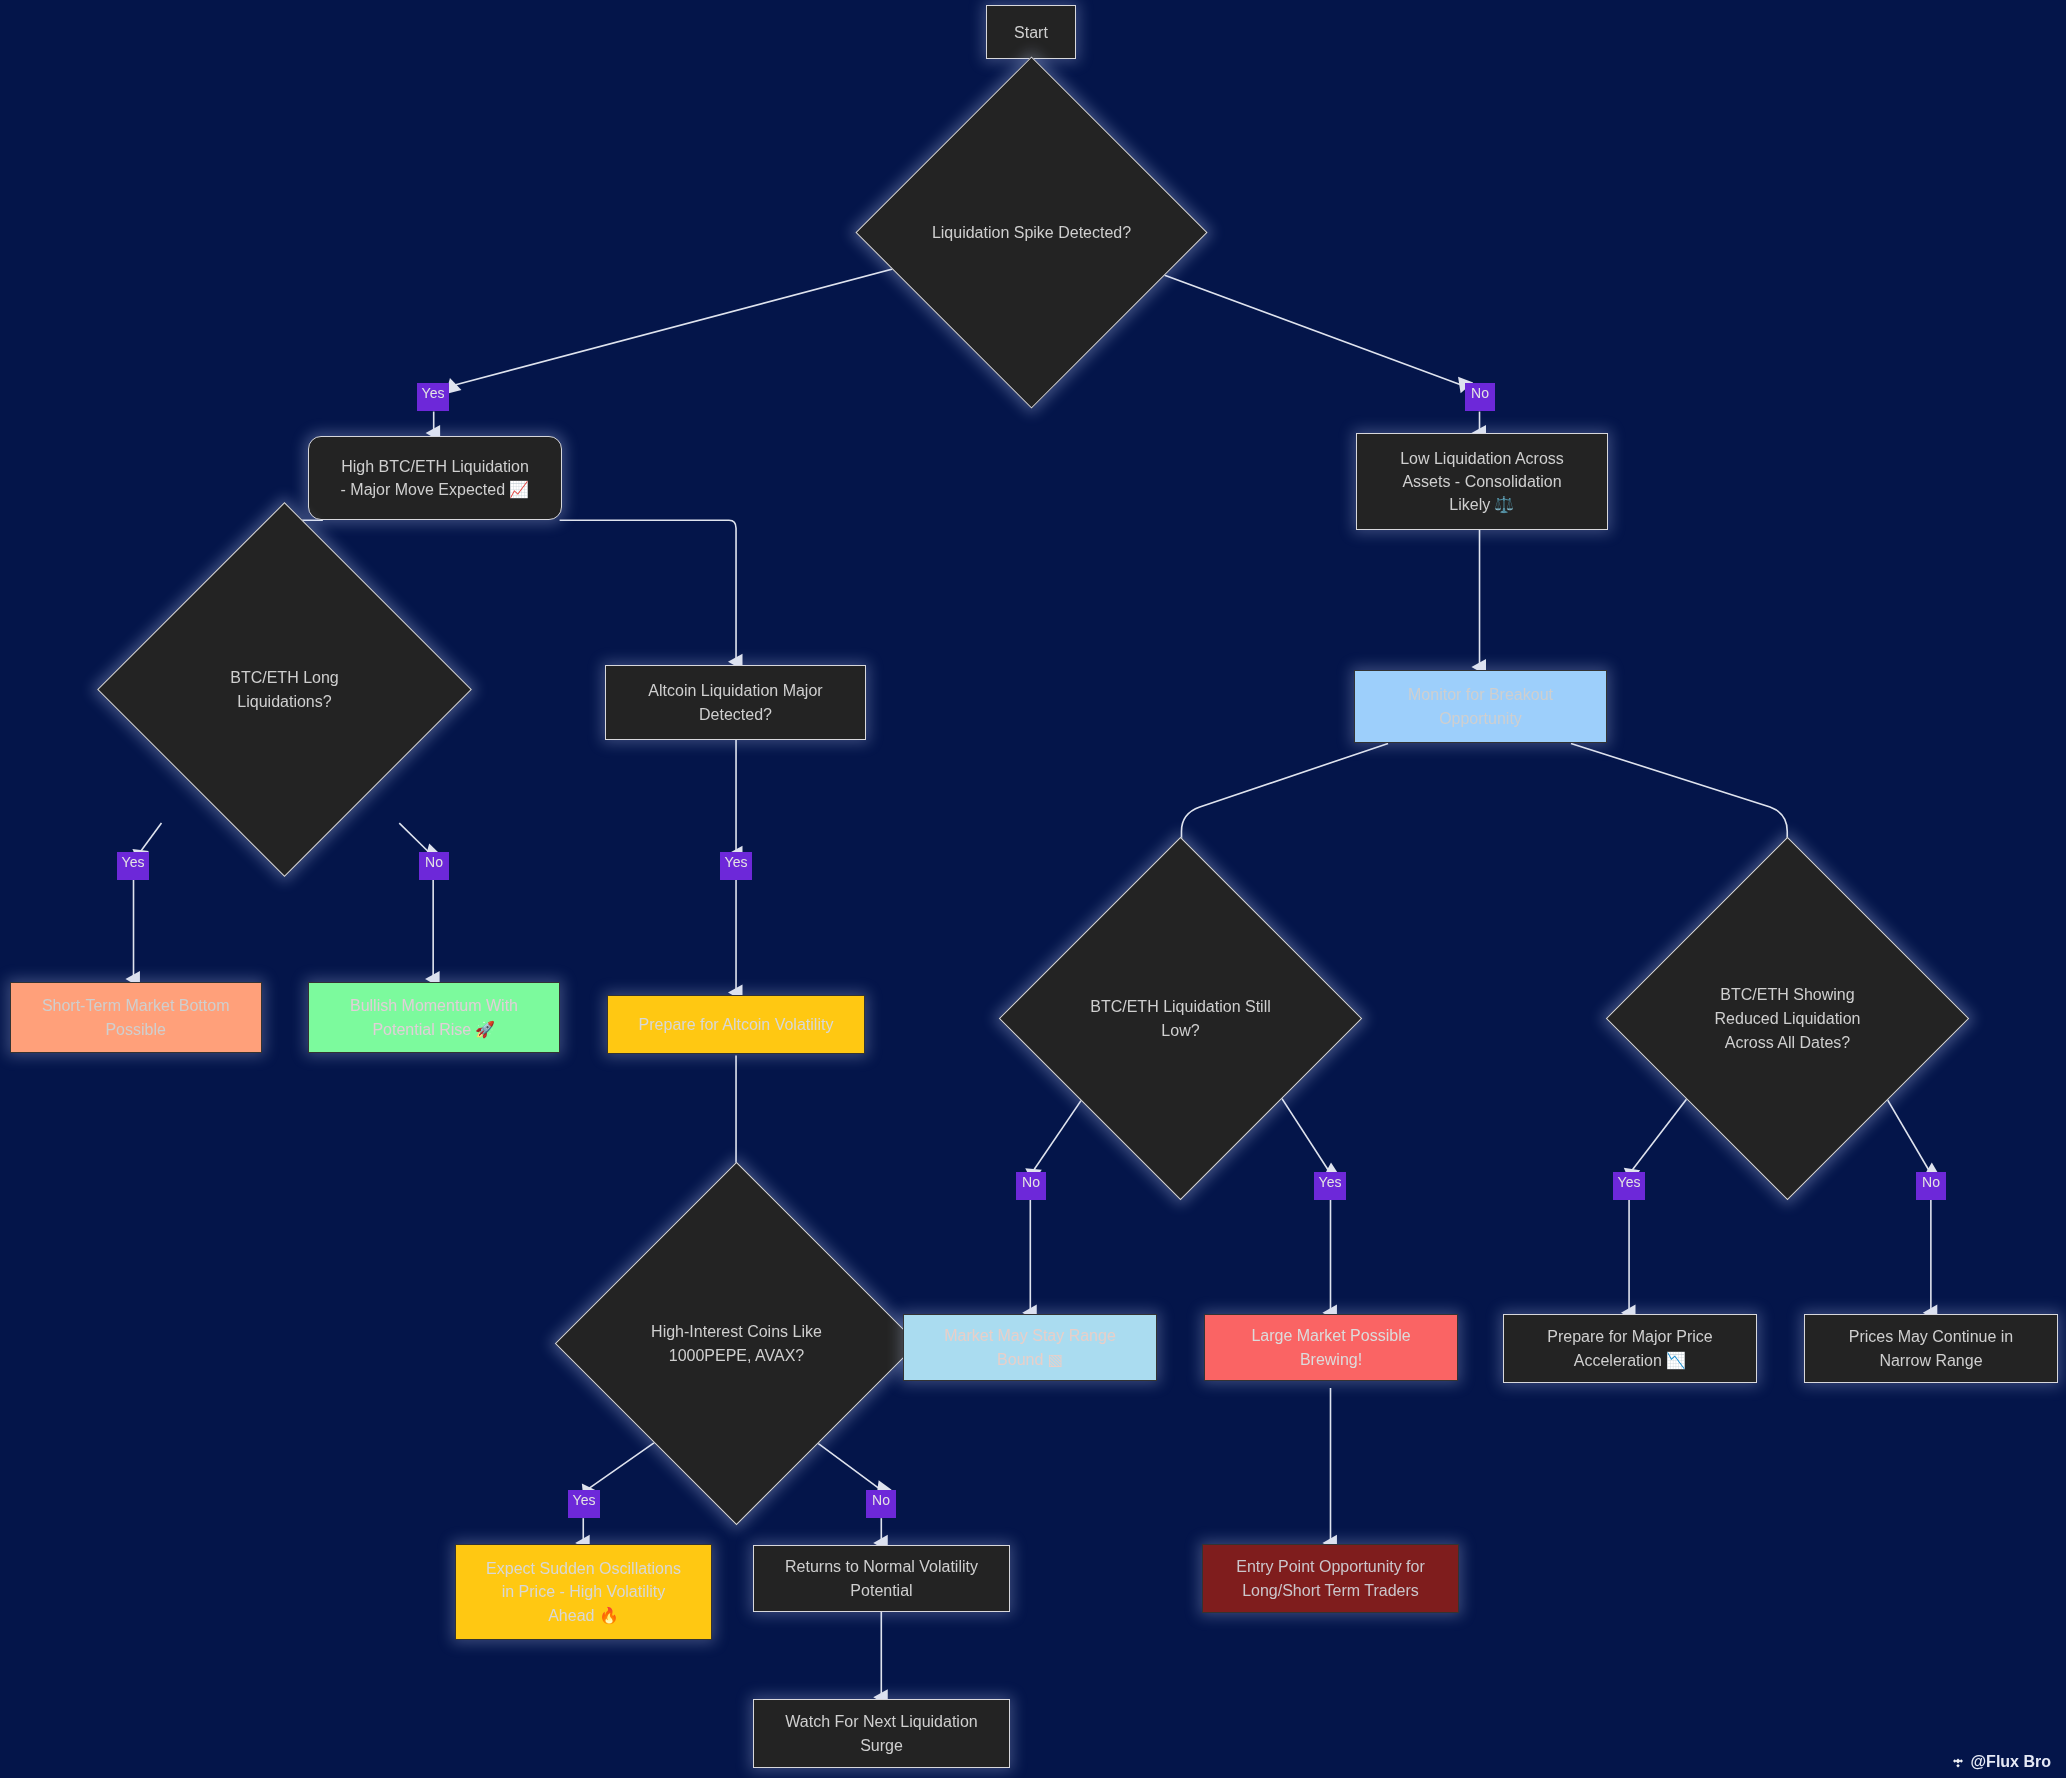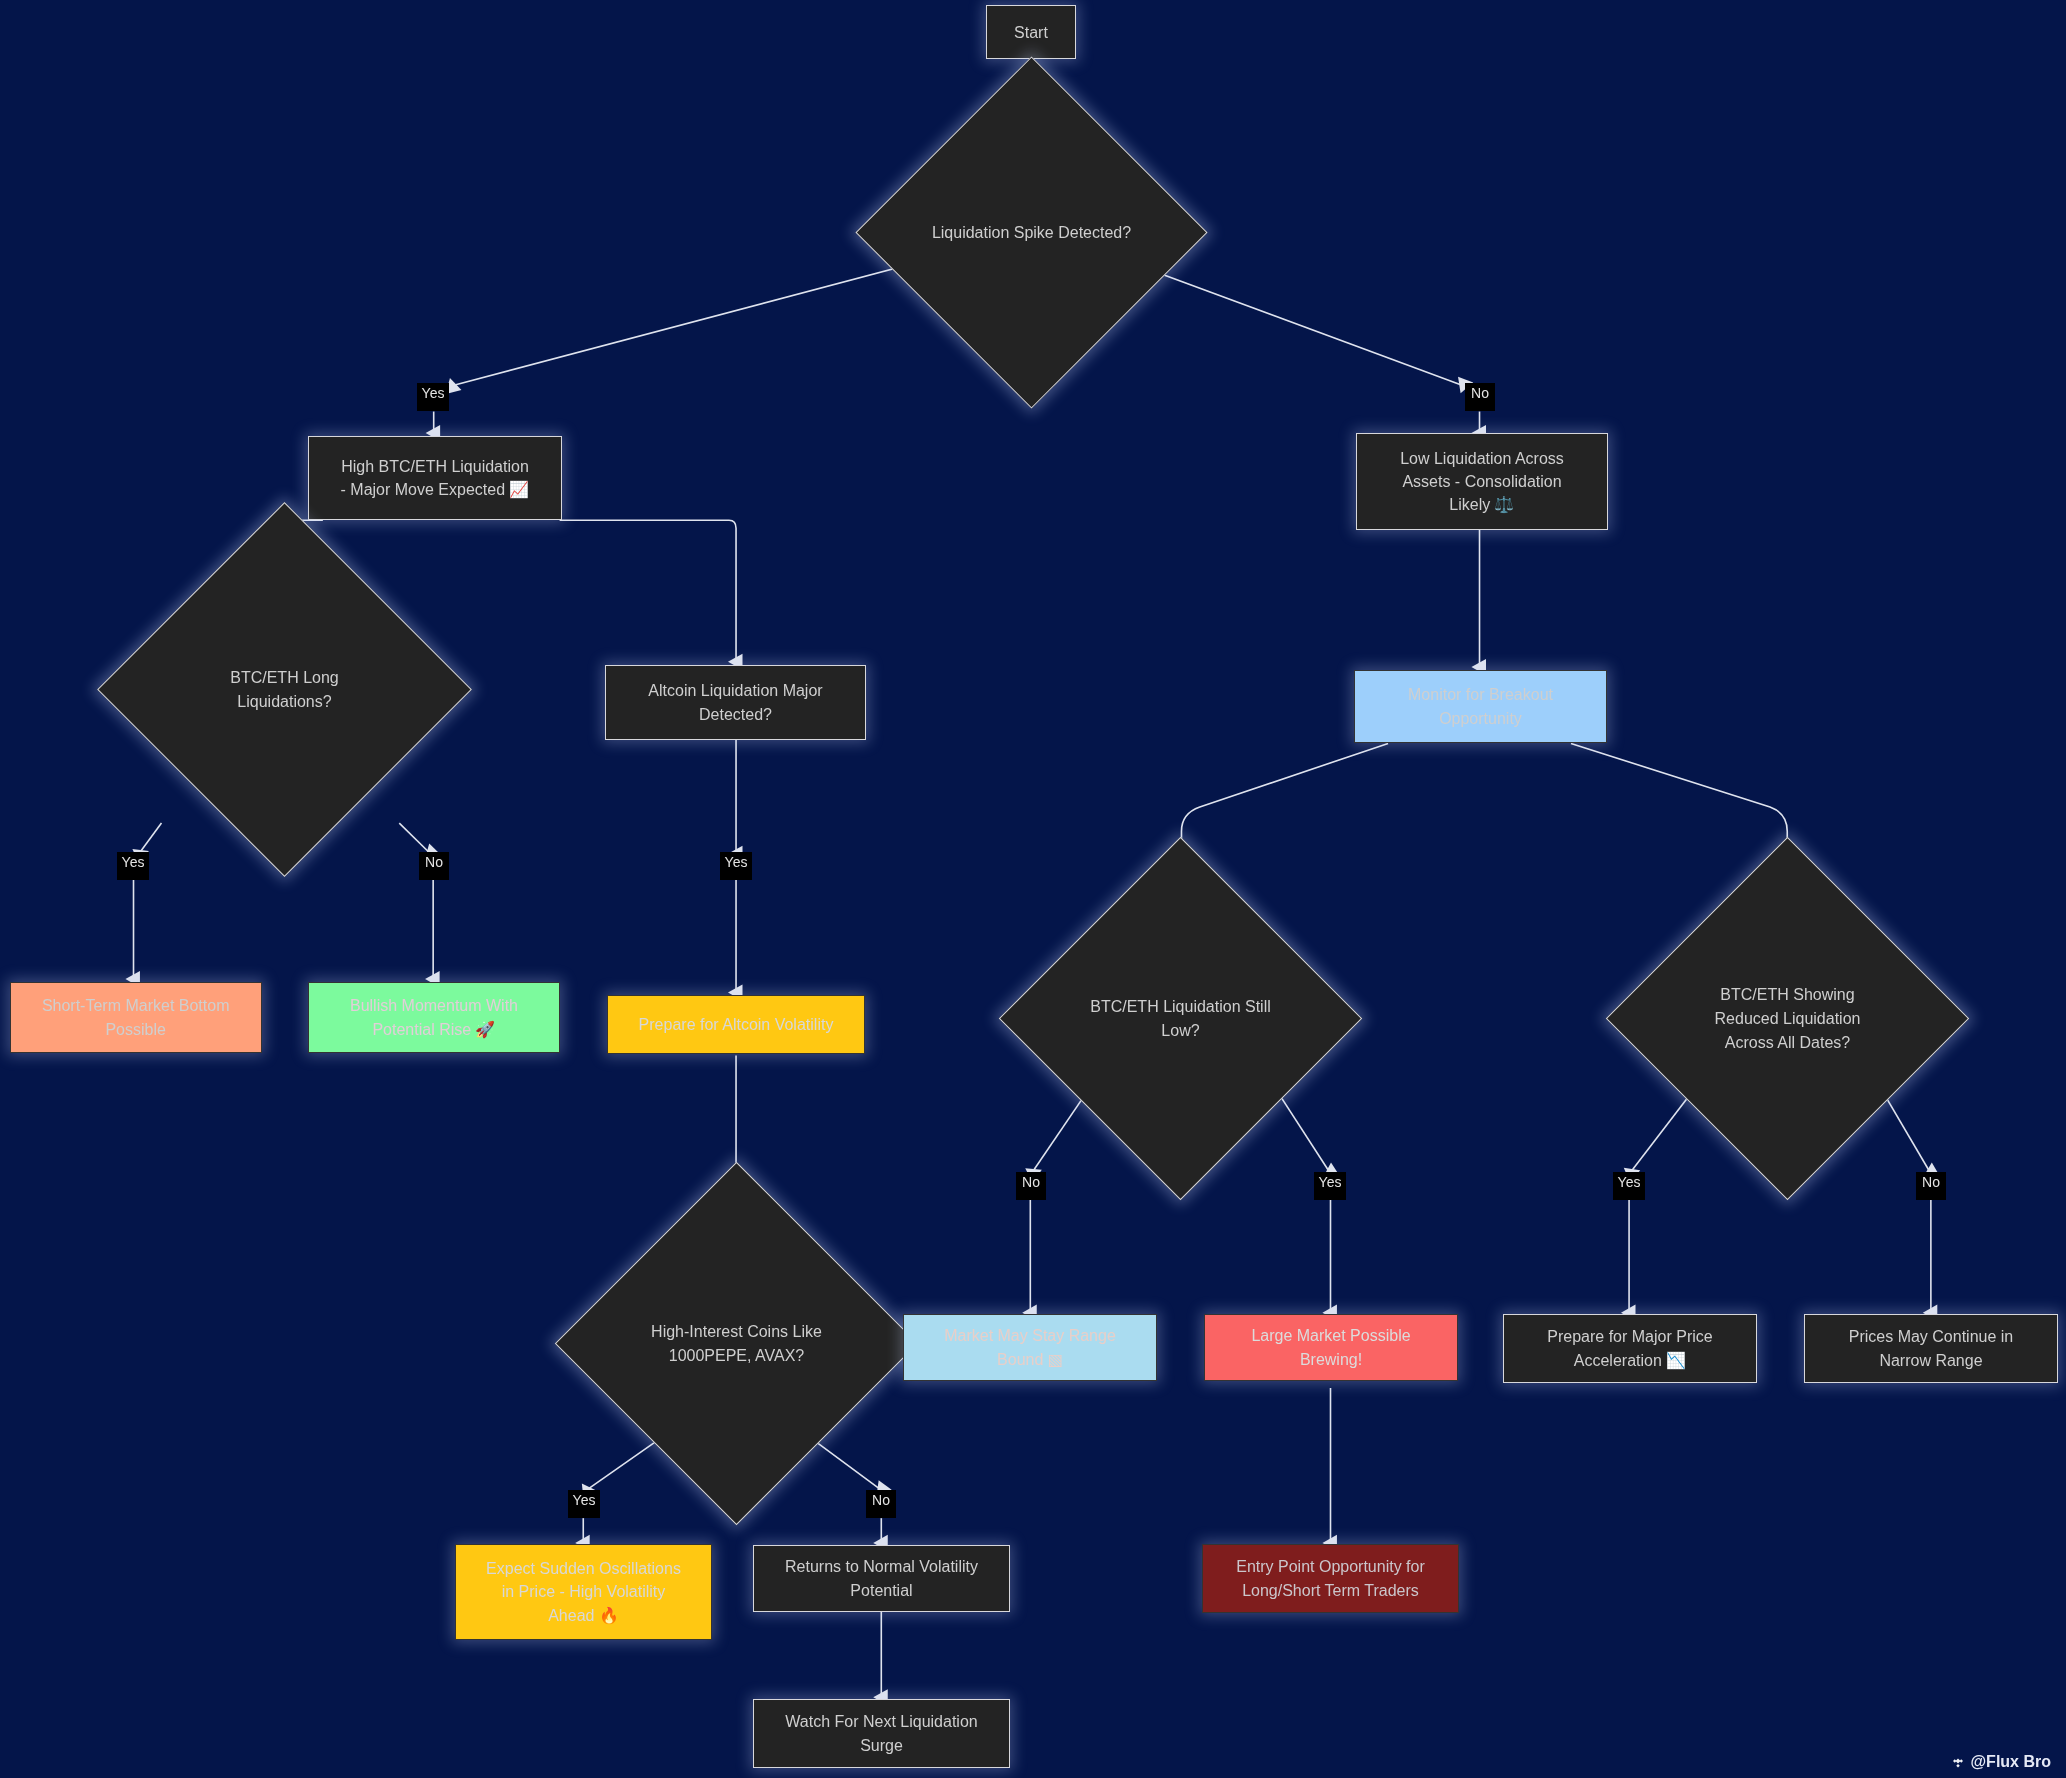--- a/index.html
+++ b/index.html
@@ -48,21 +48,21 @@
   .fill-green {background:#7cfa9d;border-color:#333;color:#e2cfd8;}
   .fill-yellow{background:#ffc812;border-color:#333;color:#d8d8d8;}
   .fill-blue  {background:#9dcffb;border-color:#333;color:#cfcfcf;}
   .fill-babyblue{background:#aadcf0;border-color:#333;color:#e8cfc9;}
   .fill-red   {background:#fa6464;border-color:#333;color:#dcdcdc;}
   .fill-lime  {background:#7f1d1d;border-color:#333;color:#cbc6cb;}
 
   
   .edge-label{
     position:absolute;
-    background:#000000;
+    background:#6d28d9;
     color:#e4e4e4;
     font-size:14px;
     padding:1.6px 3.2px;
     line-height:1.15;
     box-sizing:border-box;
     text-align:center;
   }
 
   
   #watermark{
@@ -142,21 +142,21 @@
 
   <div class="node rect t-md" style="left:986px;top:5.4px;width:90px;height:54px;">
     <span>Start</span>
   </div>
 
   <div class="node diamond" style="left:907px;top:108px;width:249px;height:249px;">
     <span class="dshape"></span>
     <span class="dtext t-md">Liquidation Spike Detected?</span>
   </div>
 
-  <div class="node rect t-md" style="left:308px;top:436px;width:254px;height:84px;">
+  <div class="node rect t-md" style="left:308px;top:436px;width:254px;height:84px;border-radius:13px;">
     <span>High BTC/ETH Liquidation
 - Major Move Expected 📈</span>
   </div>
 
   <div class="node rect t-md" style="left:1356px;top:433px;width:252px;height:97px;">
     <span>Low Liquidation Across
 Assets - Consolidation
 Likely ⚖️</span>
   </div>
 

